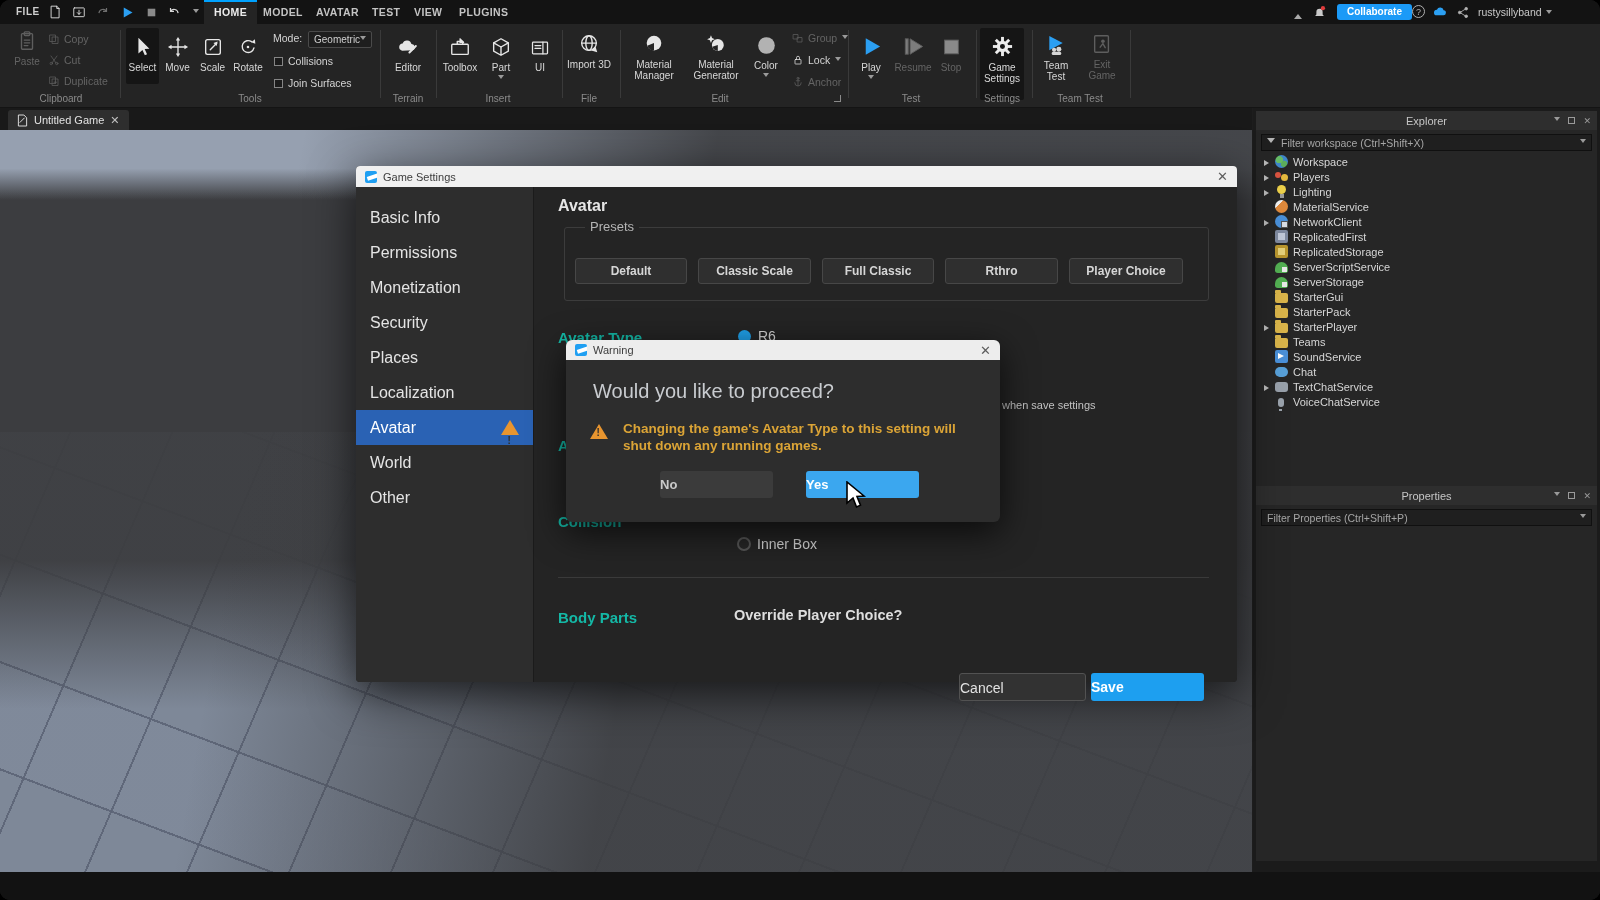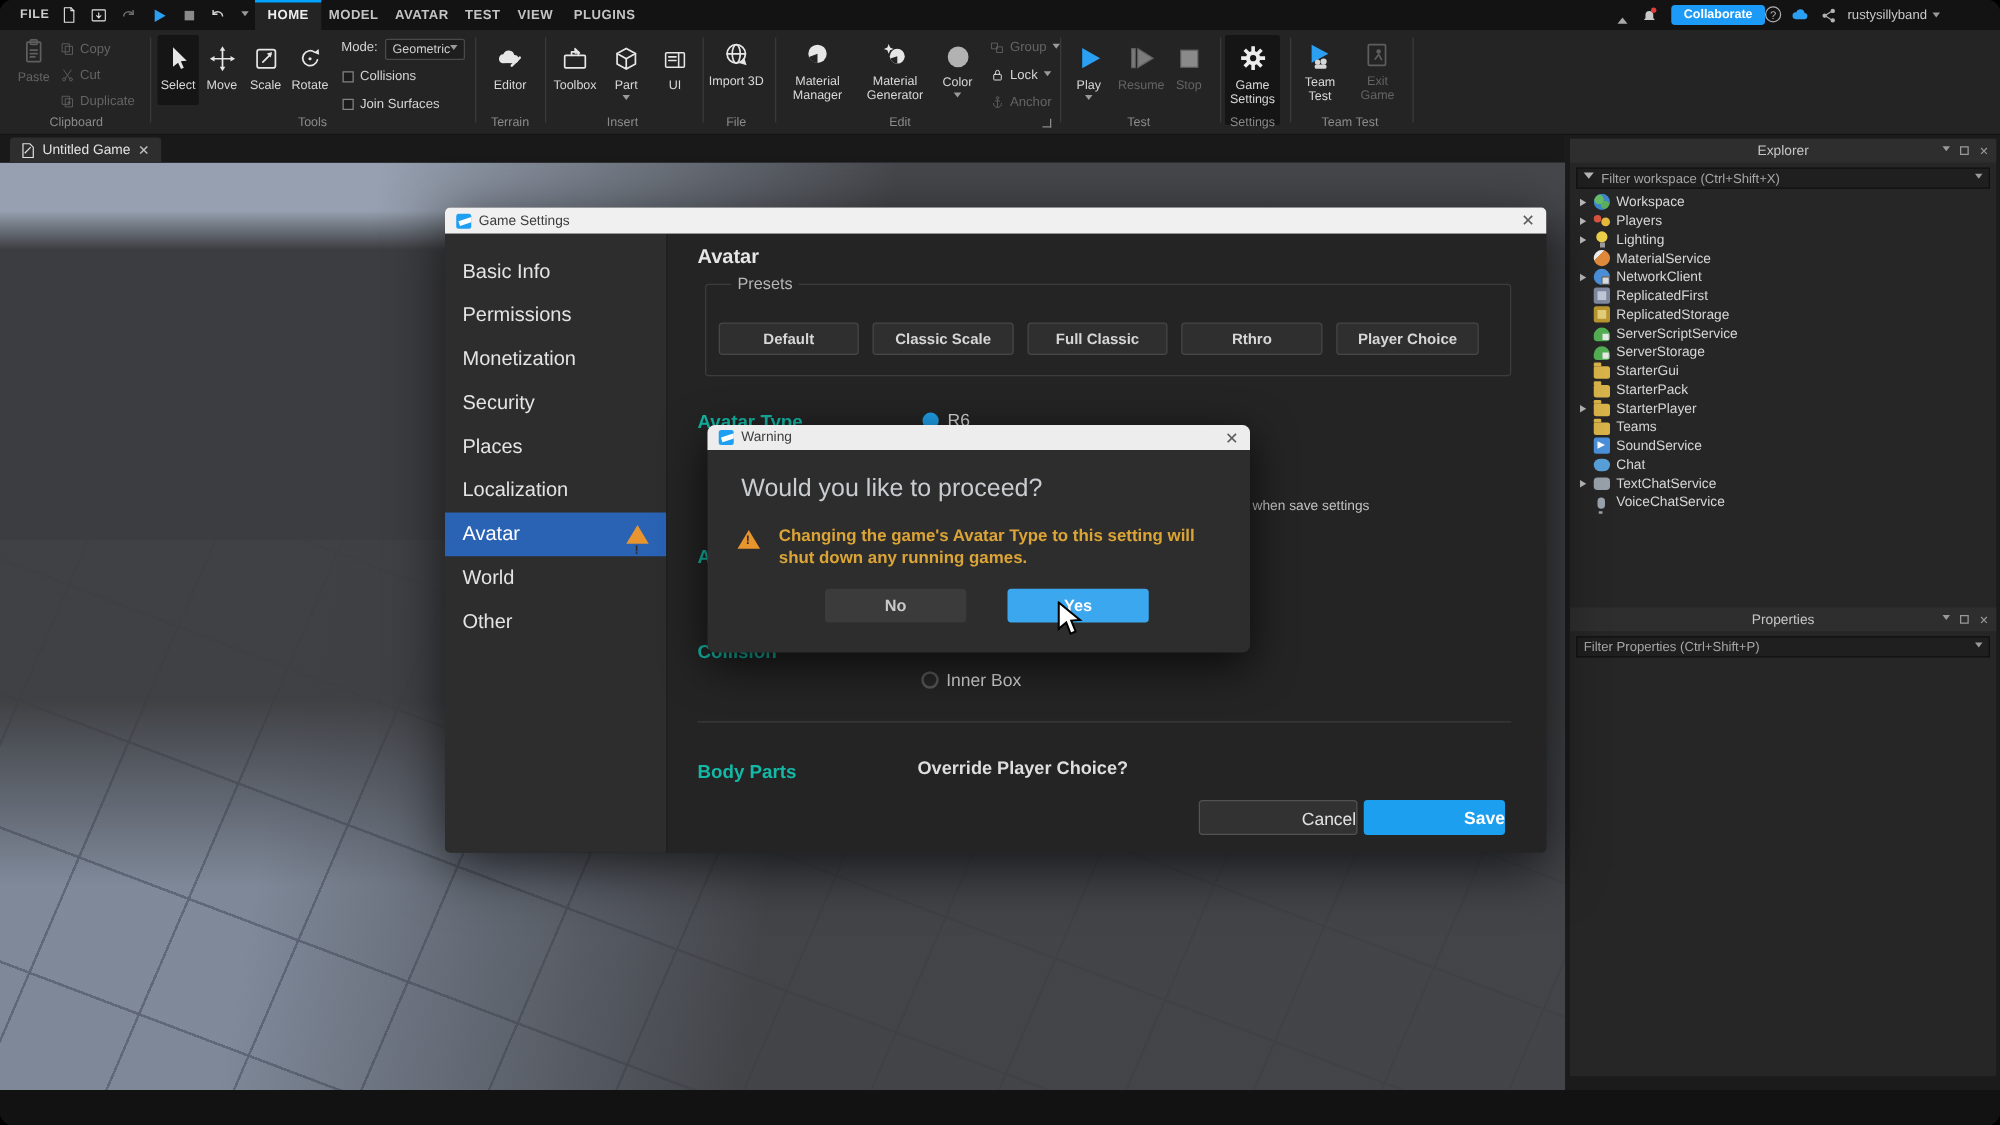--- a/index.html
+++ b/index.html
@@ -116,31 +116,31 @@
   .presets-box { position:absolute; left:30px; top:40px; width:645px; height:74px; border:1px solid #3c3c3c; border-radius:3px; }
   .presets-lab { position:absolute; left:20px; top:-9px; background:#242424; padding:0 5px; font-size:13px; color:#b5b5b5; }
   .preset-btn { position:absolute; top:30px; height:26px; background:#2f2f2f; border:1px solid #474747; border-radius:3px; font-size:12px; font-weight:bold; color:#d6d6d6; text-align:center; line-height:24px; }
   .gs-lab { position:absolute; font-size:15px; font-weight:bold; color:#14b8a6; }
   .radio-on { position:absolute; width:13px; height:13px; border-radius:50%; background:#1f9fe8; }
   .radio-off { position:absolute; width:14px; height:14px; border-radius:50%; border:2px solid #565656; background:#262626; }
   .gs-note { position:absolute; font-size:11px; color:#c2c2c2; }
   .gs-opt { position:absolute; font-size:14px; color:#d4d4d4; }
   .gs-divider { position:absolute; left:24px; right:28px; top:390px; height:1px; background:#3a3a3a; }
   .gs-override { position:absolute; font-size:14.5px; font-weight:bold; color:#dedede; }
-  .btn { position:absolute; height:28px; border-radius:3px; font-size:14px; text-align:right; line-height:28px; }
+  .btn { position:absolute; height:28px; border-radius:3px; font-size:14px; text-align:left; line-height:28px;margin-top:33px; }
   .btn-dark { background:#323232; border:1px solid #525252; color:#e2e2e2; }
   .btn-blue { background:#1d9ff0; color:#fff; font-weight:bold; }
 
   
   .warndlg { position:absolute; left:566px; top:340px; width:434px; height:182px; border-radius:6px; background:#2d2d2d; box-shadow:0 10px 35px rgba(0,0,0,.7); z-index:20; }
   .warndlg .dlg-title { height:20px; border-radius:6px 6px 0 0; background:#ededed; }
   .warn-q { position:absolute; left:27px; top:40px; font-size:20px; color:#c9ccd0; }
   .warn-msg { position:absolute; left:57px; top:80px; width:360px; font-size:13.5px; font-weight:bold; color:#dba436; line-height:17px; }
   .warndlg .warn-tri { left:24px; top:84px; }
-  .wbtn { position:absolute; top:131px; width:113px; height:27px; border-radius:3px; font-size:13px; font-weight:bold; text-align:center; line-height:27px; }
+  .wbtn { position:absolute; top:131px; width:113px; height:27px; border-radius:3px; font-size:13px; font-weight:bold; text-align:left; line-height:27px; }
   .wbtn-no { left:94px; background:#3b3b3b; color:#c9c9c9; }
   .wbtn-yes { left:240px; background:#3ba7ef; color:#fff; }
 
   .cursor { position:absolute; left:845px; top:481px; z-index:30; }
 </style>
 </head>
 <body>
 
 <div id="stage">
 

